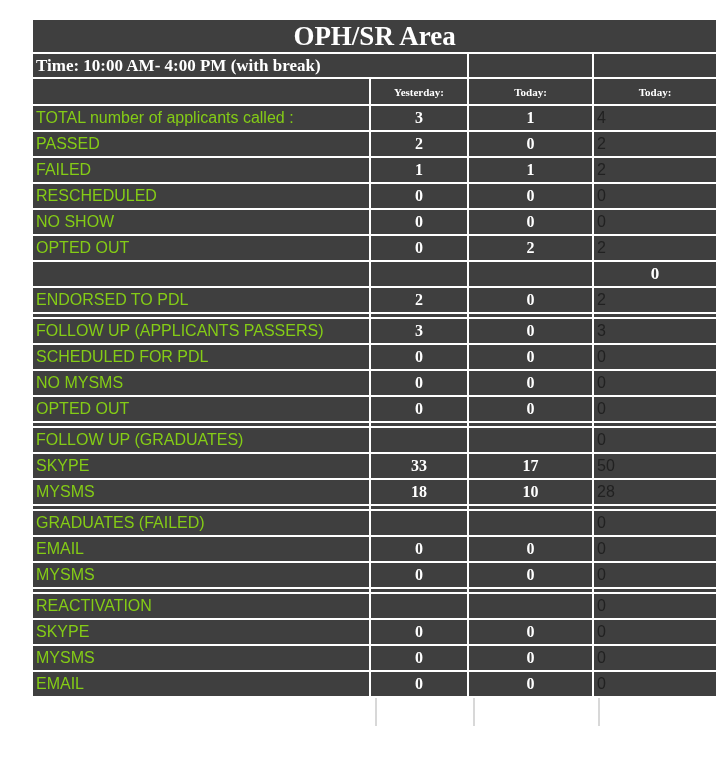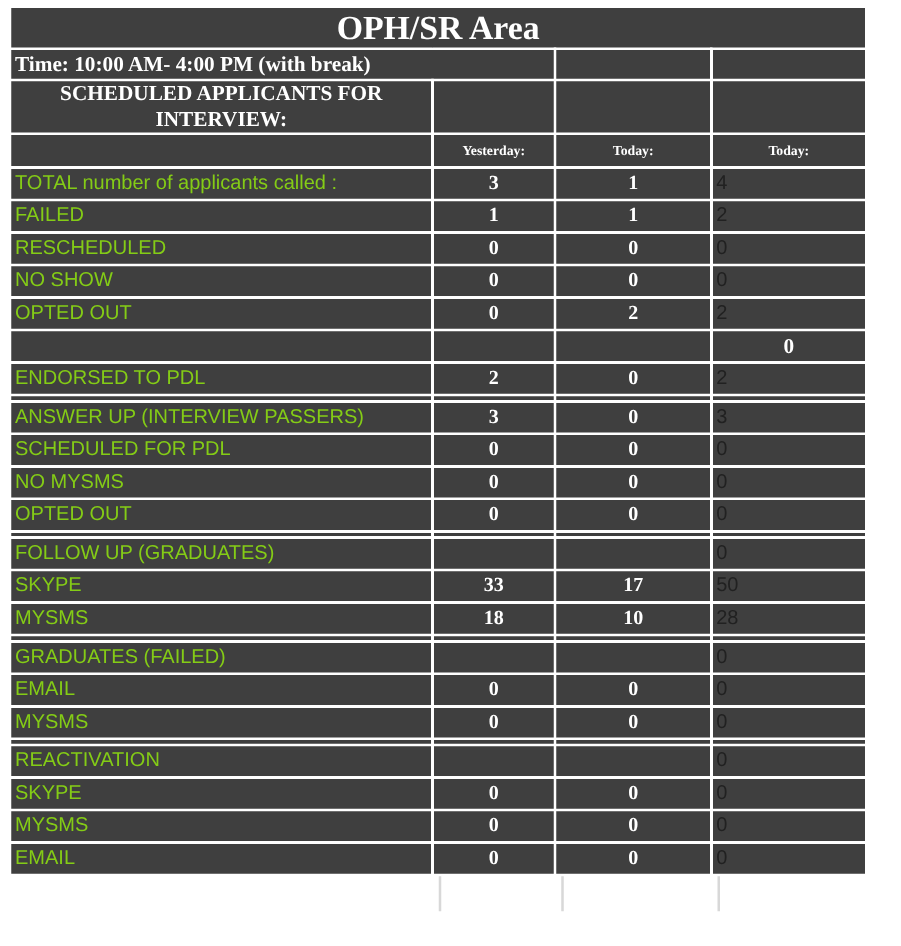--- a/index.html
+++ b/index.html
@@ -4,22 +4,23 @@
 <style>
   html, body {
     margin: 0;
     padding: 0;
     background: #ffffff;
     width: 721px;
     height: 757px;
     overflow: hidden;
   }
   .sheet {
-    padding: 4px 0 0 7px;
+    padding: 18px 0 0 7px;
     font-family: "Liberation Sans", sans-serif;
+    margin-left: 24px;
   }
   table.report {
     border-collapse: collapse;
     table-layout: fixed;
     width: 685px;
   }
   table.report td {
     border: 2px solid #ffffff;
     background: #3f3f3f;
     height: 24px;
@@ -128,41 +129,41 @@
     </colgroup>
     <tbody>
       <tr class="title-row">
         <td colspan="4">OPH/SR Area</td>
       </tr>
       <tr class="time-row">
         <td colspan="2">Time: 10:00 AM- 4:00 PM (with break)</td>
         <td></td>
         <td></td>
       </tr>
-      <tr class="section-title-row">
-        <td class="section-cell">SCHEDULED APPLICANTS FOR INTERVIEW:</td>
-        <td></td>
-        <td></td>
-        <td></td>
-      </tr>
       <tr class="colhead-row">
         <td></td>
         <td>Yesterday:</td>
         <td>Today:</td>
         <td>Today:</td>
       </tr>
     </tbody>
     <tbody>
         <tr>
           <td class="label-cell">TOTAL number of applicants called :</td>
           <td class="value-cell">3</td>
           <td class="value-cell">1</td>
           <td class="total-cell">4</td>
         </tr>
         <tr>
+          <td class="label-cell">PASSED</td>
+          <td class="value-cell">2</td>
+          <td class="value-cell">0</td>
+          <td class="total-cell">2</td>
+        </tr>
+        <tr>
           <td class="label-cell">FAILED</td>
           <td class="value-cell">1</td>
           <td class="value-cell">1</td>
           <td class="total-cell">2</td>
         </tr>
         <tr>
           <td class="label-cell">RESCHEDULED</td>
           <td class="value-cell">0</td>
           <td class="value-cell">0</td>
           <td class="total-cell">0</td>
@@ -191,21 +192,21 @@
           <td class="value-cell">0</td>
           <td class="total-cell">2</td>
         </tr>
         <tr class="gap-row">
           <td></td>
           <td></td>
           <td></td>
           <td></td>
         </tr>
         <tr>
-          <td class="label-cell">ANSWER UP (INTERVIEW PASSERS)</td>
+          <td class="label-cell">FOLLOW UP (APPLICANTS PASSERS)</td>
           <td class="value-cell">3</td>
           <td class="value-cell">0</td>
           <td class="total-cell">3</td>
         </tr>
         <tr>
           <td class="label-cell">SCHEDULED FOR PDL</td>
           <td class="value-cell">0</td>
           <td class="value-cell">0</td>
           <td class="total-cell">0</td>
         </tr>

